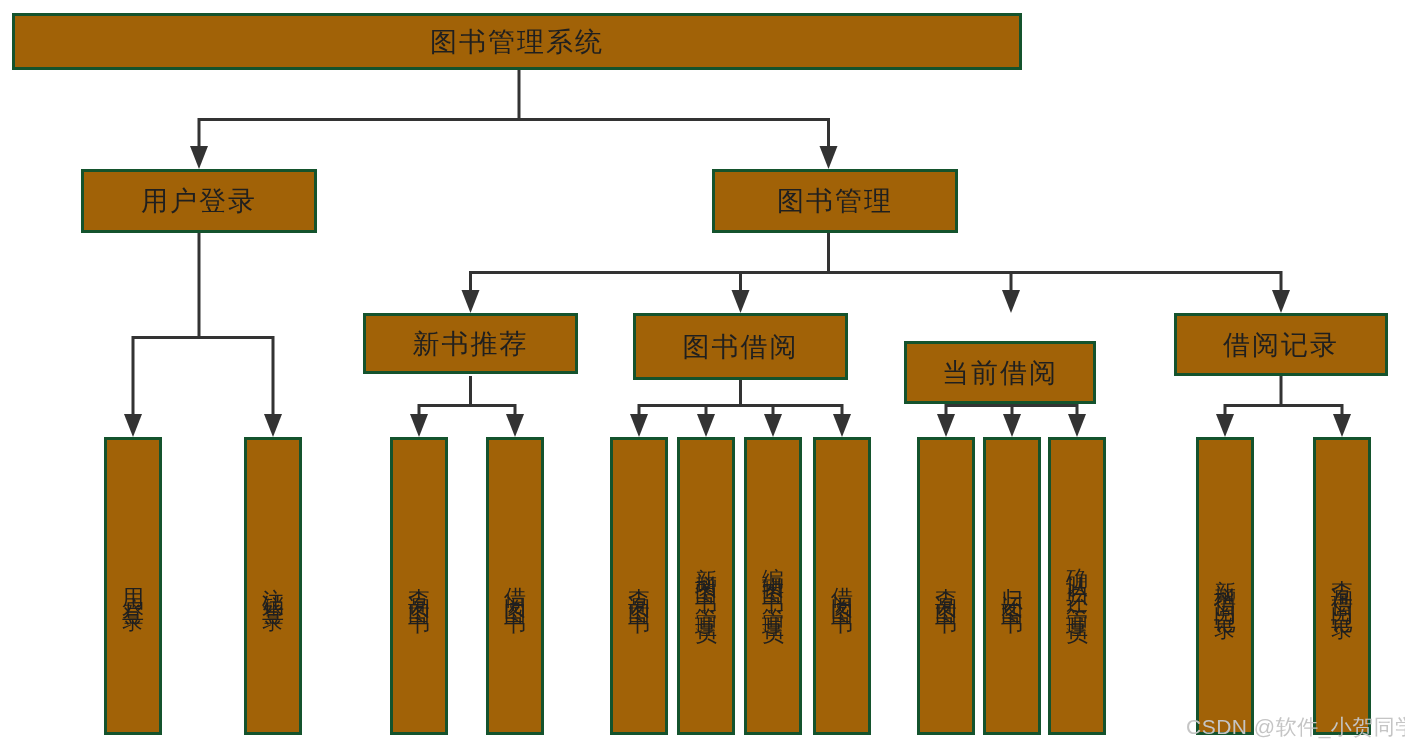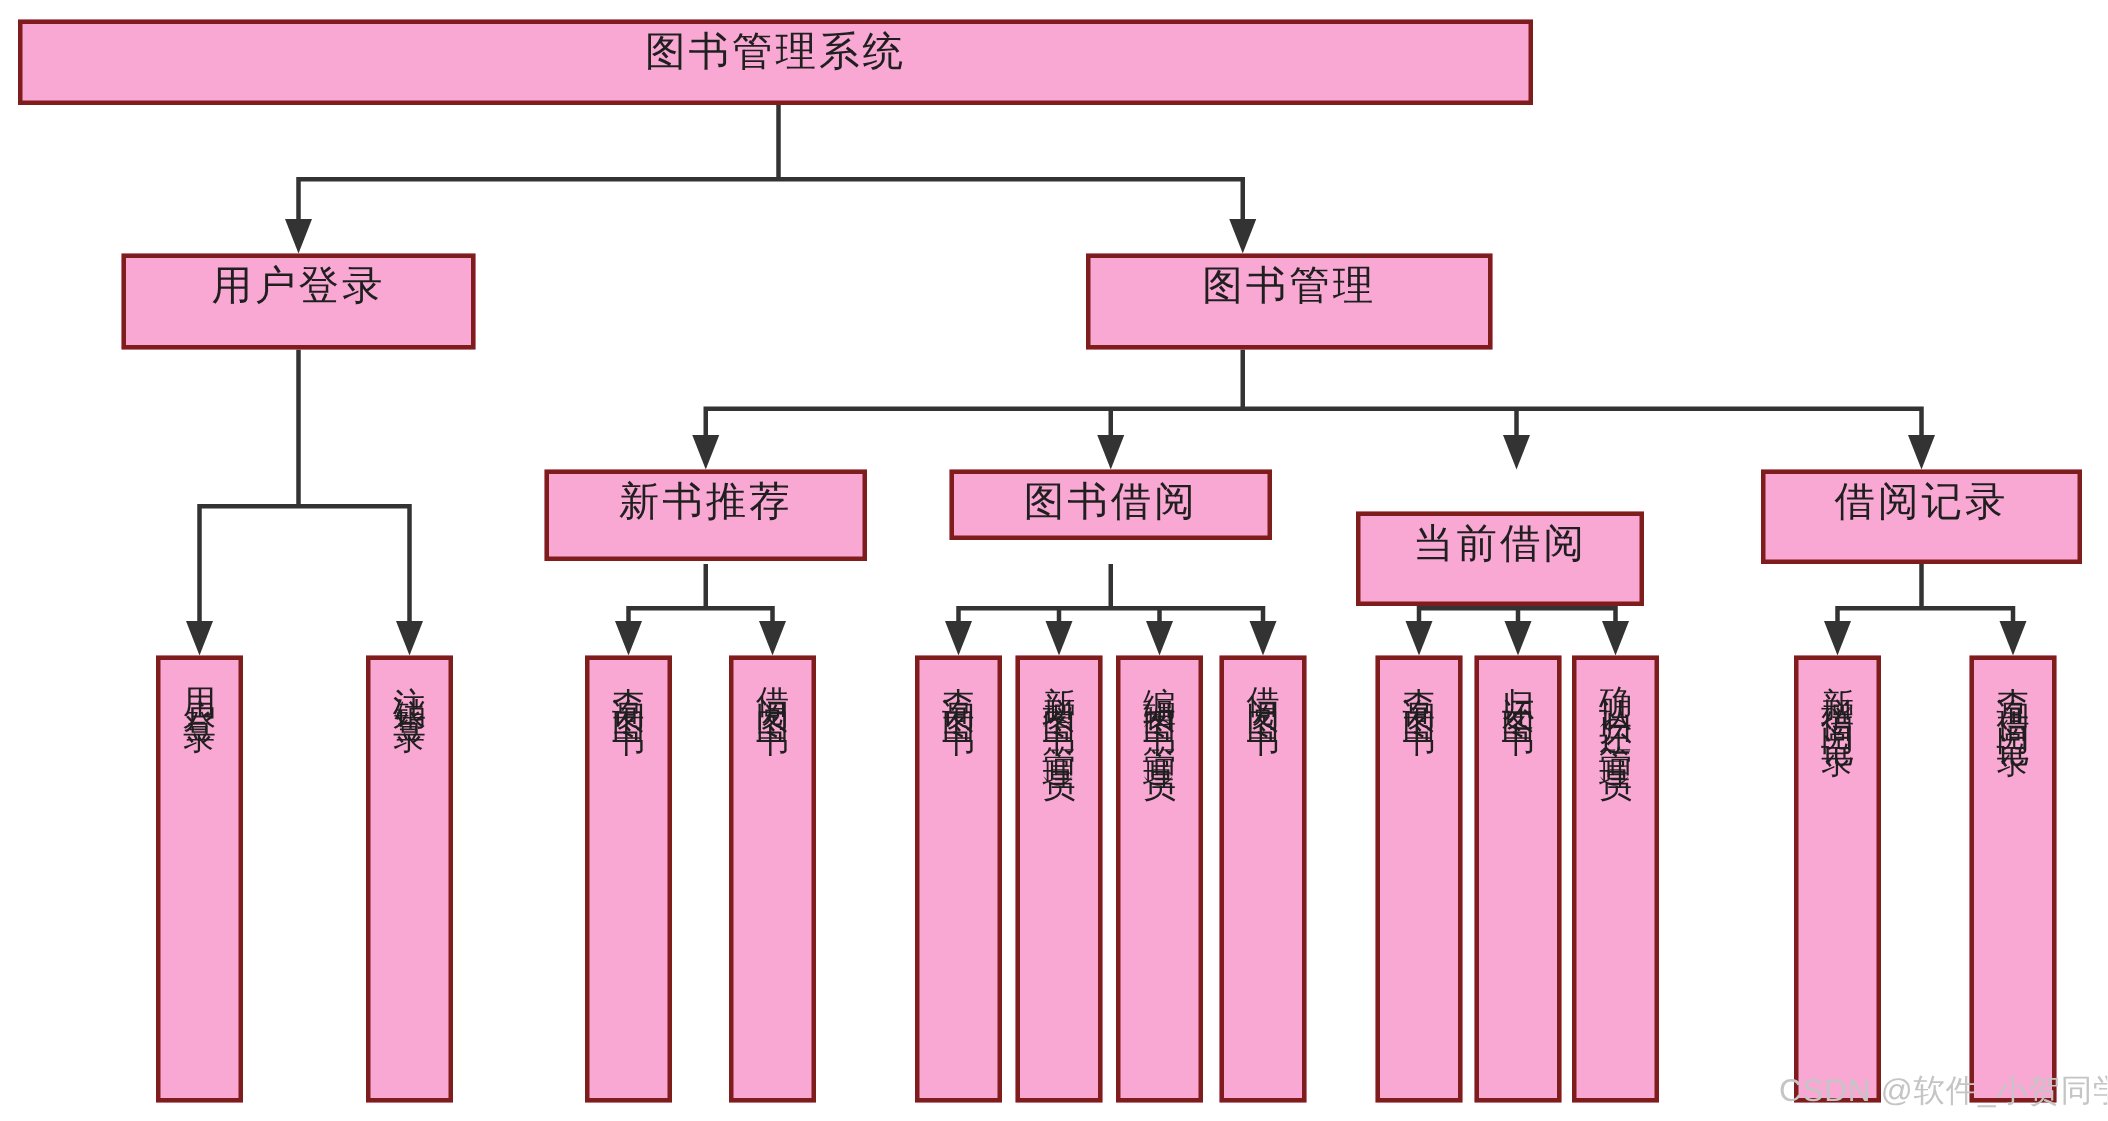--- a/index.html
+++ b/index.html
@@ -13,23 +13,24 @@
   }
   #connectors {
     position: absolute;
     left: 0; top: 0;
     width: 1405px; height: 747px;
     z-index: 1;
   }
   .box {
     position: absolute;
     box-sizing: border-box;
-    background: #f9a8d4;
-    border: 3px solid #7f1d1d;
+    background: #a16207;
+    border: 3px solid #14532d;
     display: flex;
+    align-items: center;
     justify-content: center;
     z-index: 2;
   }
   .hlabel {
     font-size: 27px;
     color: #1f1f1f;
     letter-spacing: 2px;
     white-space: nowrap;
   }
   .vlabel {
@@ -110,28 +111,28 @@
     </g>
   </svg>
 
   <div class="box" style="left:12px; top:13px; width:1010px; height:57px;">
     <span class="hlabel">图书管理系统</span>
   </div>
 
   <div class="box" style="left:81px; top:169px; width:236px; height:64px;">
     <span class="hlabel">用户登录</span>
   </div>
-  <div class="box" style="left:712px; top:169px; width:271px; height:64px;margin-left:12px;">
+  <div class="box" style="left:712px; top:169px; width:246px; height:64px;">
     <span class="hlabel">图书管理</span>
   </div>
 
   <div class="box" style="left:363px; top:313px; width:215px; height:61px;">
     <span class="hlabel">新书推荐</span>
   </div>
-  <div class="box" style="left:633px; top:313px; width:215px; height:47px;">
+  <div class="box" style="left:633px; top:313px; width:215px; height:67px;">
     <span class="hlabel">图书借阅</span>
   </div>
   <div class="box" style="left:904px; top:313px; width:192px; height:63px;margin-top:28px;">
     <span class="hlabel">当前借阅</span>
   </div>
   <div class="box" style="left:1174px; top:313px; width:214px; height:63px;">
     <span class="hlabel">借阅记录</span>
   </div>
 
   <div class="box" style="left:104px; top:437px; width:58px; height:298px;">

